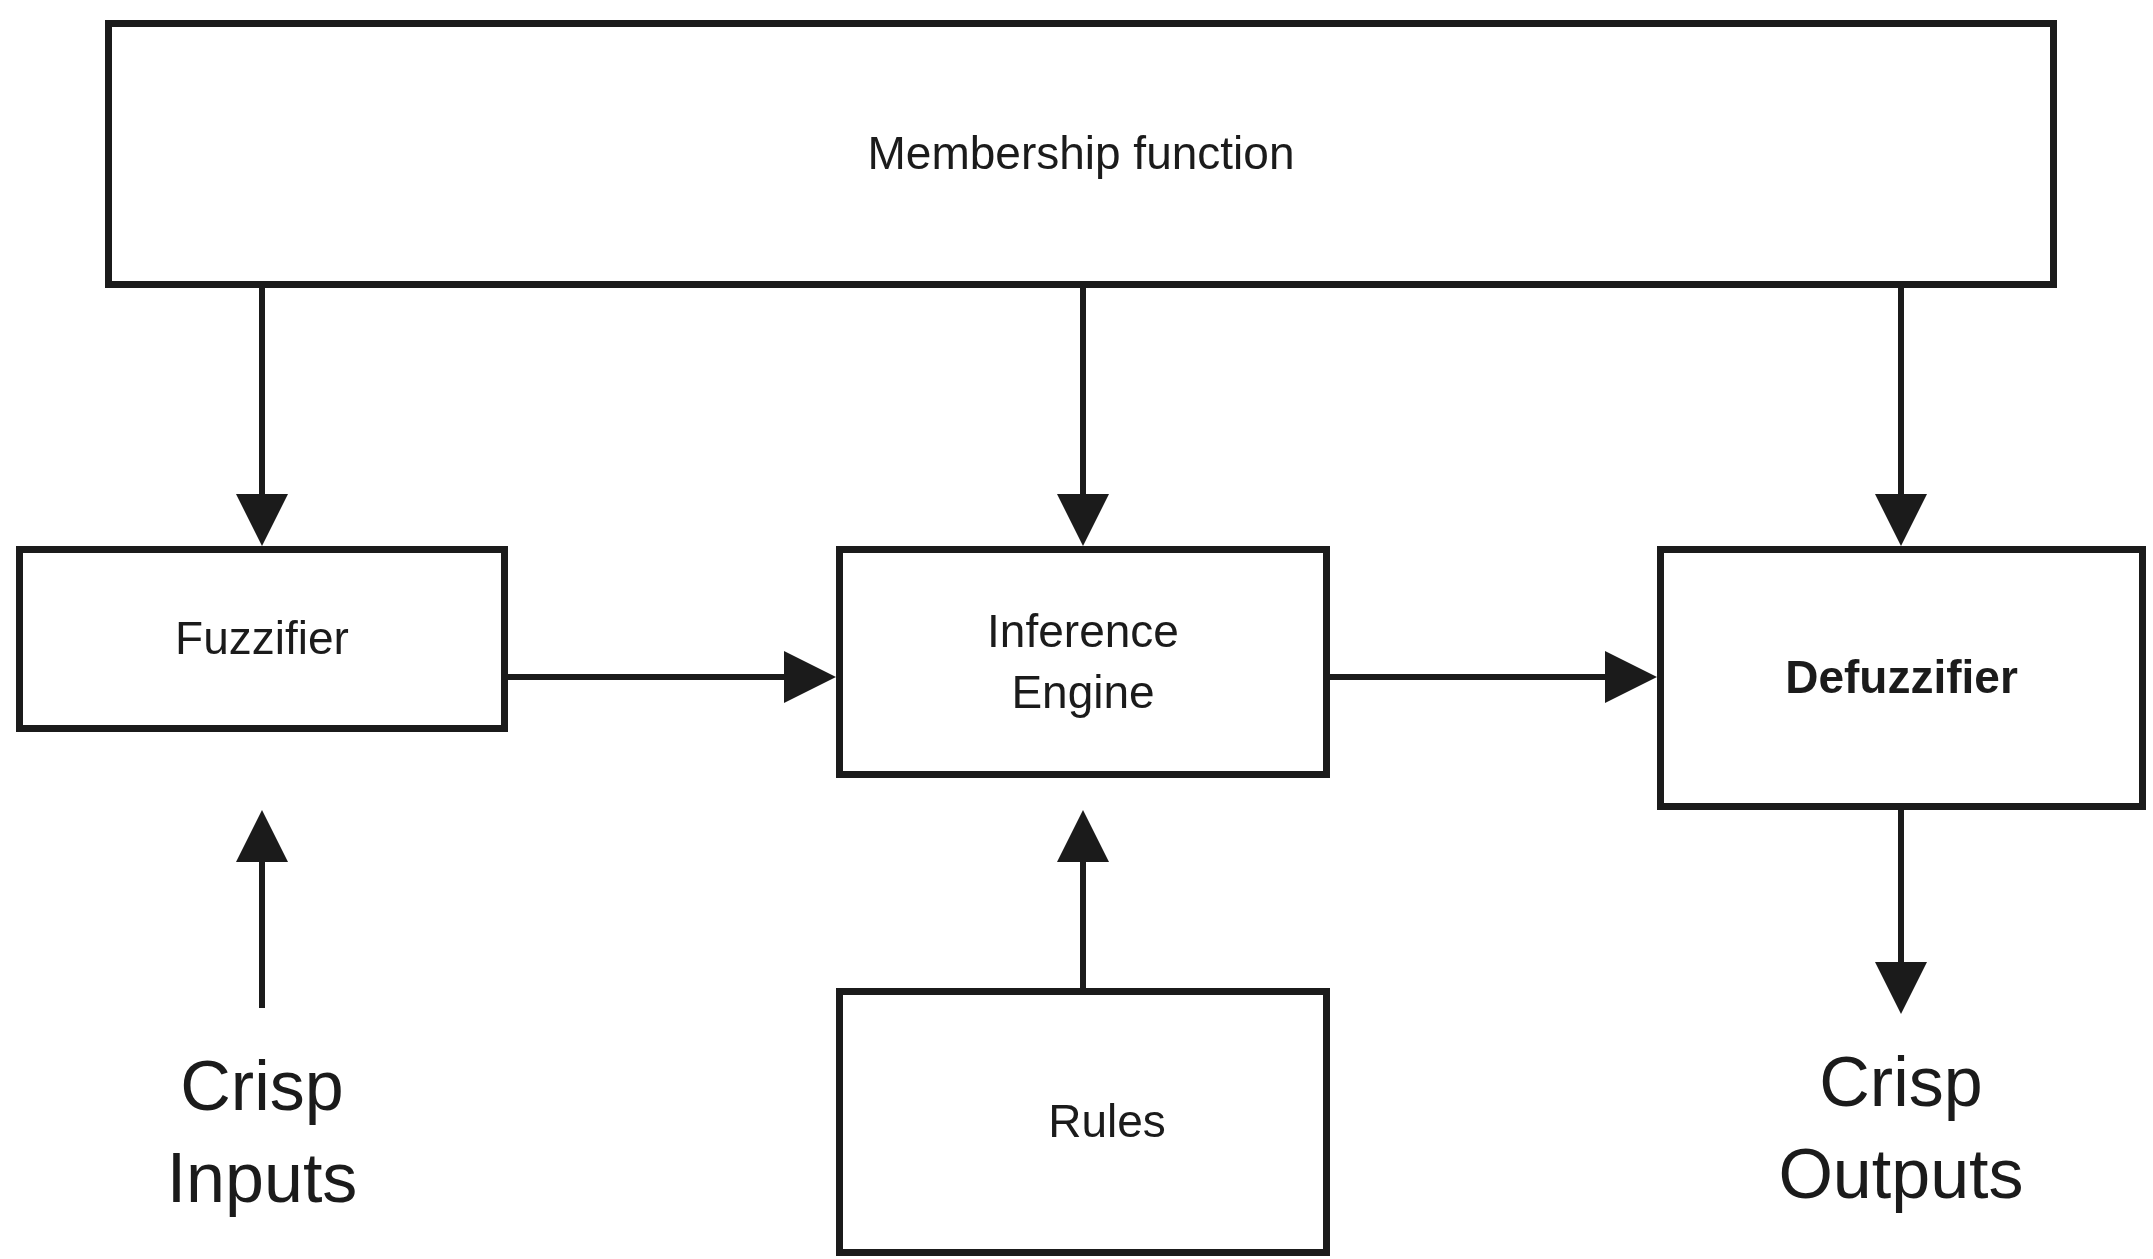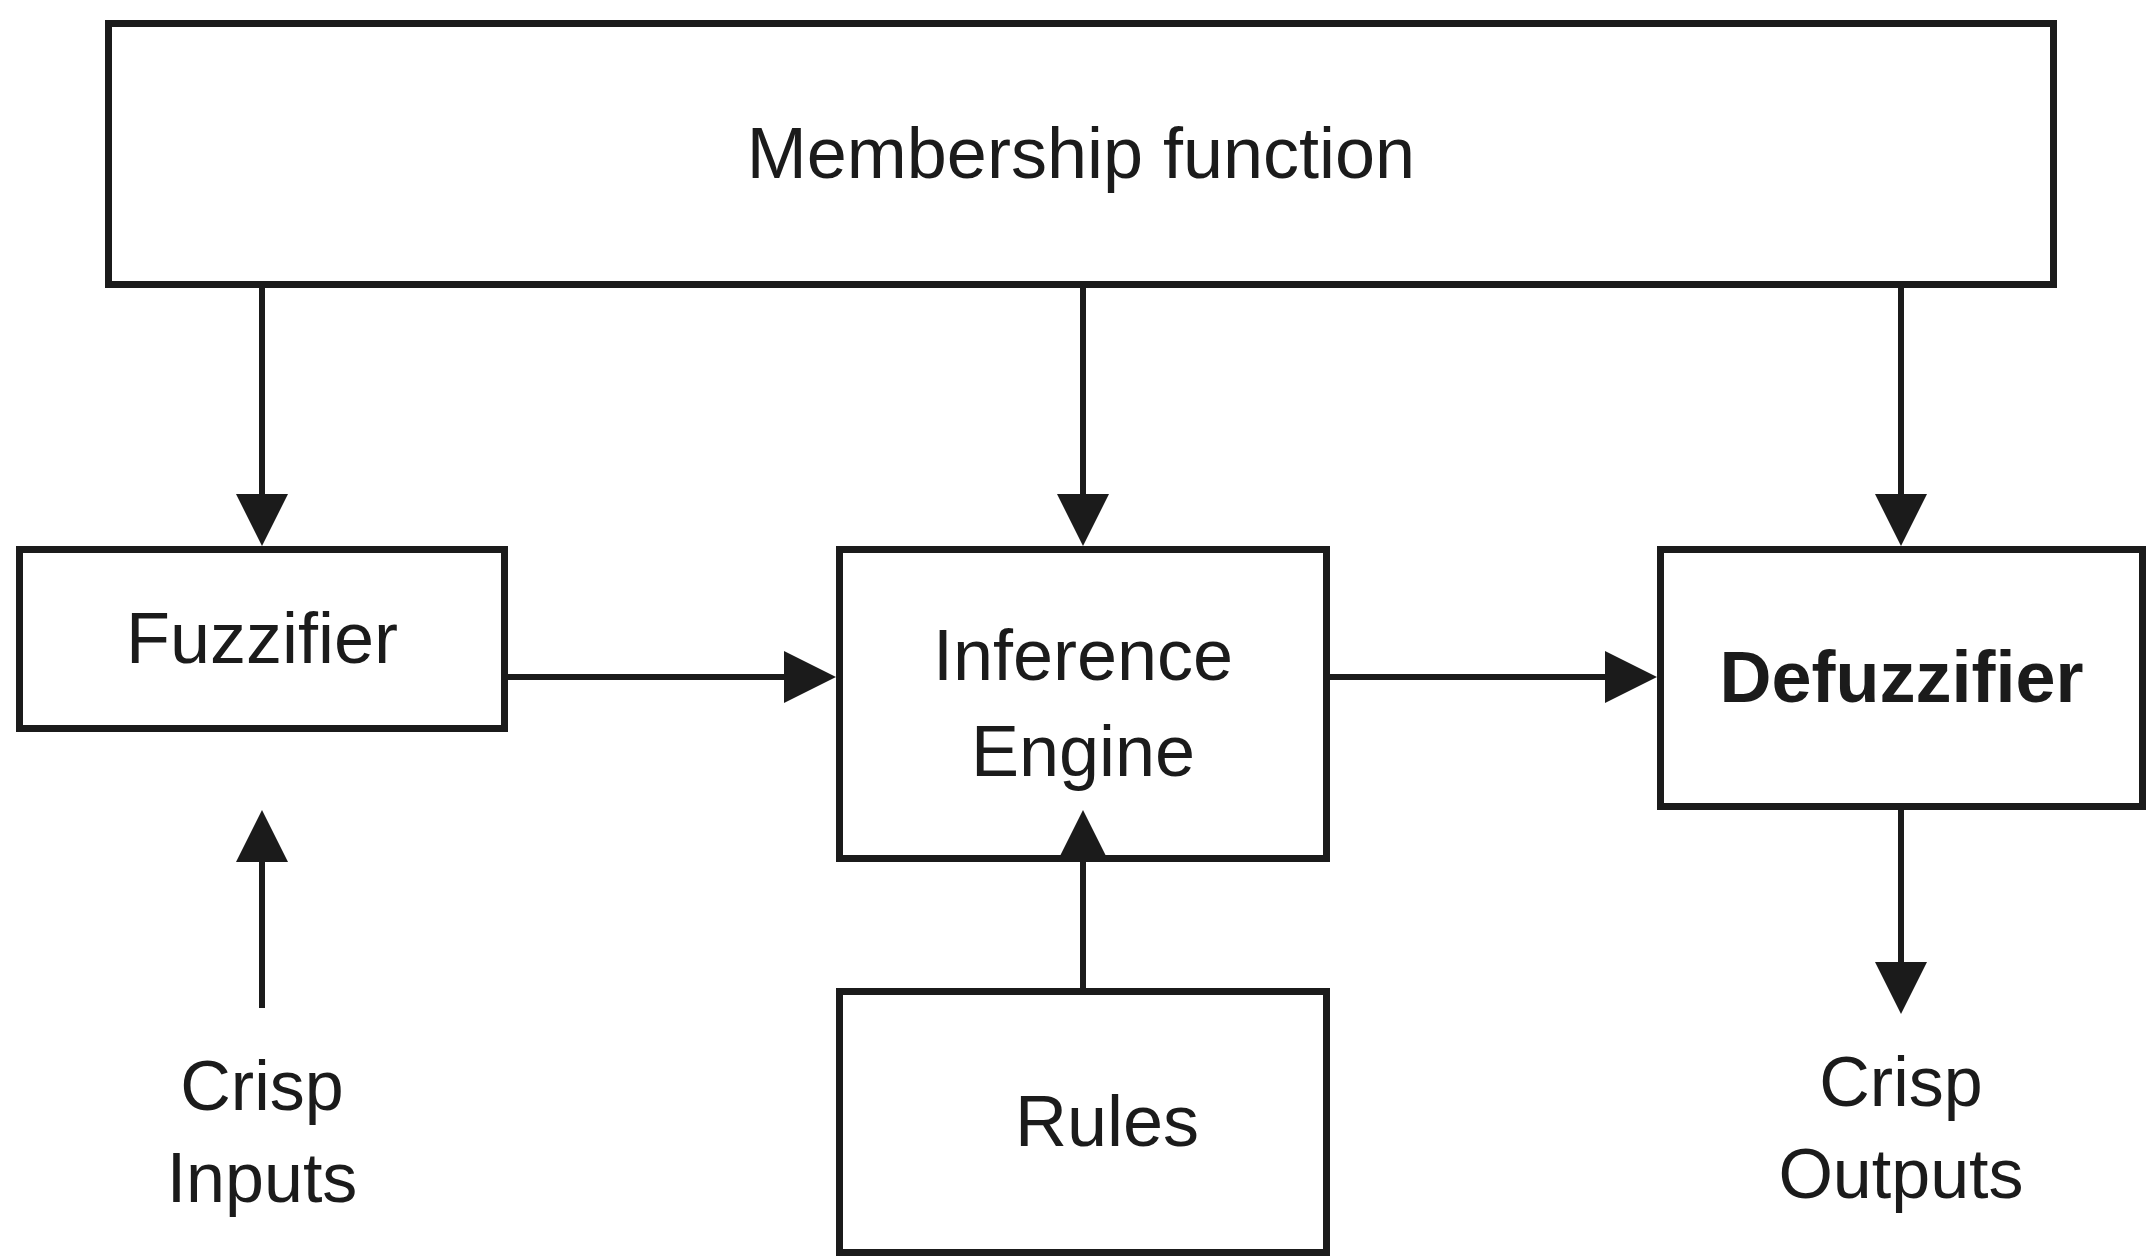--- a/index.html
+++ b/index.html
@@ -22,37 +22,37 @@
   .box {
     position: absolute;
     border: 7px solid var(--ink);
     background: var(--bg);
     display: flex;
     align-items: center;
     justify-content: center;
     text-align: center;
   }
   .label {
-    font-size: 72px;
+    font-size: 46px;
     line-height: 1.33;
     color: var(--ink);
     padding: 0 40px;
     text-align: center;
   }
   .free-label {
     position: absolute;
     font-size: 70px;
     line-height: 1.32;
     text-align: center;
     color: var(--ink);
   }
   
   .box-membership  { left: 105px;  top: 20px;  width: 1952px; height: 268px; }
   .box-fuzzifier   { left: 16px;   top: 546px; width: 492px;  height: 186px; }
-  .box-inference   { left: 836px;  top: 546px; width: 494px;  height: 316px; }
+  .box-inference   { left: 836px;  top: 546px; width: 494px;  height: 232px; }
   .box-defuzzifier { left: 1657px; top: 546px; width: 489px;  height: 264px; font-weight: bold; }
   .box-rules       { left: 836px;  top: 988px; width: 494px;  height: 268px; padding-left: 48px; }
   .box-inference .label { max-width: 420px; }
   
   .aline-v { position: absolute; width: 6px; background: var(--ink); }
   .aline-h { position: absolute; height: 6px; background: var(--ink); }
   .ahead { position: absolute; width: 0; height: 0; }
   .ahead-down  { border-left: 26px solid transparent; border-right: 26px solid transparent; border-top: 52px solid var(--ink); }
   .ahead-up    { border-left: 26px solid transparent; border-right: 26px solid transparent; border-bottom: 52px solid var(--ink); }
   .ahead-right { border-top: 26px solid transparent; border-bottom: 26px solid transparent; border-left: 52px solid var(--ink); }

